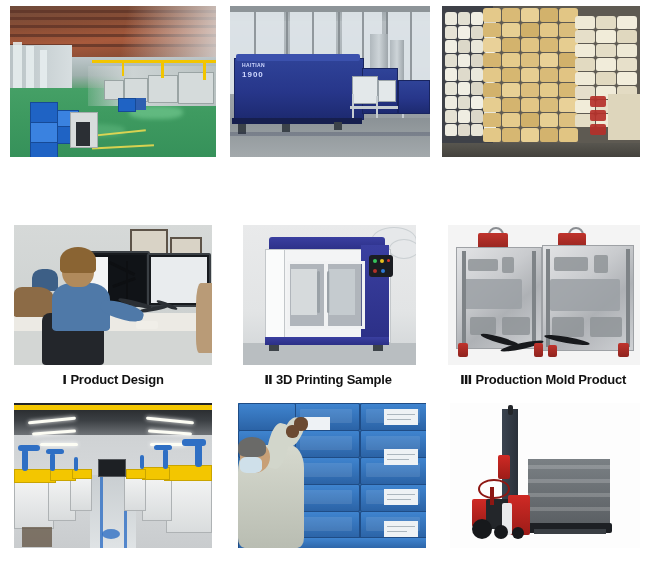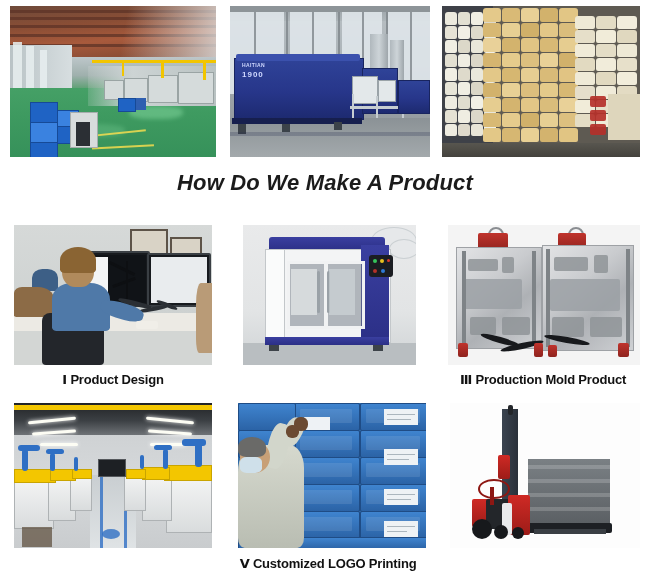--- a/index.html
+++ b/index.html
@@ -399,21 +399,20 @@
       </div>
 
       <div class="f3-red" style="left:148px;top:90px;width:16px;height:11px;"></div>
       <div class="f3-red" style="left:148px;top:104px;width:16px;height:11px;"></div>
       <div class="f3-red" style="left:148px;top:118px;width:16px;height:11px;"></div>
       <div style="position:absolute;left:166px;top:88px;width:32px;height:46px;background:#ded6bc;"></div>
       <div class="f3-ground"></div>
     </div>
   </div>
 
-  <div id="headline">How Do We Make A Product</div>
 
   <div class="photo" style="left:14px;top:225px;width:198px;height:140px;">
     <div class="scene d-bg">
       <div class="d-frame" style="left:116px;top:4px;width:34px;height:26px;"></div>
       <div class="d-frame" style="left:156px;top:12px;width:28px;height:22px;"></div>
       <div class="d-monitor" style="left:62px;top:26px;width:70px;height:52px;">
         <div class="d-screen"></div>
         <div class="d-cad" style="left:4px;top:4px;width:26px;height:44px;"></div>
         <div class="d-cadline" style="left:30px;top:14px;width:28px;height:3px;transform:rotate(26deg);"></div>
         <div class="d-cadline" style="left:34px;top:28px;width:24px;height:3px;transform:rotate(-20deg);"></div>
@@ -459,20 +458,21 @@
       <div class="p-led" style="left:144px;top:34px;width:3px;height:3px;background:#d83a2c;"></div>
       <div class="p-led" style="left:130px;top:44px;width:4px;height:4px;background:#b33129;"></div>
       <div class="p-led" style="left:138px;top:44px;width:4px;height:4px;background:#2f7ad6;"></div>
       <div class="p-blue" style="left:22px;top:112px;width:124px;height:8px;"></div>
       <div style="position:absolute;left:26px;top:120px;width:10px;height:6px;background:#3d4349;"></div>
       <div style="position:absolute;left:130px;top:120px;width:10px;height:6px;background:#3d4349;"></div>
       <div style="position:absolute;left:48px;top:44px;width:26px;height:46px;background:rgba(245,247,248,.55);"></div>
       <div style="position:absolute;left:86px;top:44px;width:26px;height:46px;background:rgba(225,230,233,.45);"></div>
     </div>
   </div>
+  <div class="lbl" style="left:228px;top:372px;width:200px;text-align:center;font-size:13px;">Ⅱ 3D Printing Sample</div>
 
   <div class="photo" style="left:448px;top:225px;width:192px;height:140px;">
     <div class="scene m-bg">
       <div class="m-hook" style="left:40px;top:2px;width:12px;height:12px;"></div>
       <div class="m-hook" style="left:120px;top:2px;width:12px;height:12px;"></div>
       <div class="m-red" style="left:30px;top:8px;width:30px;height:18px;"></div>
       <div class="m-red" style="left:110px;top:8px;width:28px;height:18px;"></div>
       <div class="m-half" style="left:8px;top:22px;width:84px;height:100px;"></div>
       <div class="m-half" style="left:94px;top:20px;width:90px;height:104px;"></div>
       <div class="m-cav" style="left:20px;top:34px;width:30px;height:12px;"></div>
@@ -590,21 +590,20 @@
       <div class="c-coat" style="left:0;top:42px;width:66px;height:103px;"></div>
       <div class="c-arm" style="left:30px;top:20px;width:20px;height:46px;transform:rotate(14deg);"></div>
       <div class="c-arm" style="left:46px;top:14px;width:18px;height:30px;transform:rotate(28deg);"></div>
       <div class="c-hand" style="left:56px;top:14px;width:14px;height:14px;"></div>
       <div class="c-hand" style="left:48px;top:22px;width:13px;height:13px;"></div>
       <div class="c-head" style="left:2px;top:38px;width:30px;height:32px;"></div>
       <div class="c-hair" style="left:0;top:34px;width:28px;height:20px;"></div>
       <div class="c-mask" style="left:2px;top:54px;width:22px;height:16px;"></div>
     </div>
   </div>
-  <div class="lbl" style="left:228px;top:556px;width:200px;text-align:center;font-size:13px;">Ⅴ Customized LOGO Printing</div>
 
   <div class="photo" style="left:450px;top:403px;width:190px;height:145px;">
     <div class="scene w-bg">
 
       <div class="w-pallet" style="left:78px;top:56px;width:82px;height:70px;"></div>
       <div class="w-wrapband" style="left:78px;top:62px;width:82px;height:4px;"></div>
       <div class="w-wrapband" style="left:78px;top:76px;width:82px;height:4px;"></div>
       <div class="w-wrapband" style="left:78px;top:90px;width:82px;height:4px;"></div>
       <div class="w-wrapband" style="left:78px;top:104px;width:82px;height:4px;"></div>
       <div class="w-dark" style="left:78px;top:120px;width:84px;height:10px;background:#1d2024;"></div>

